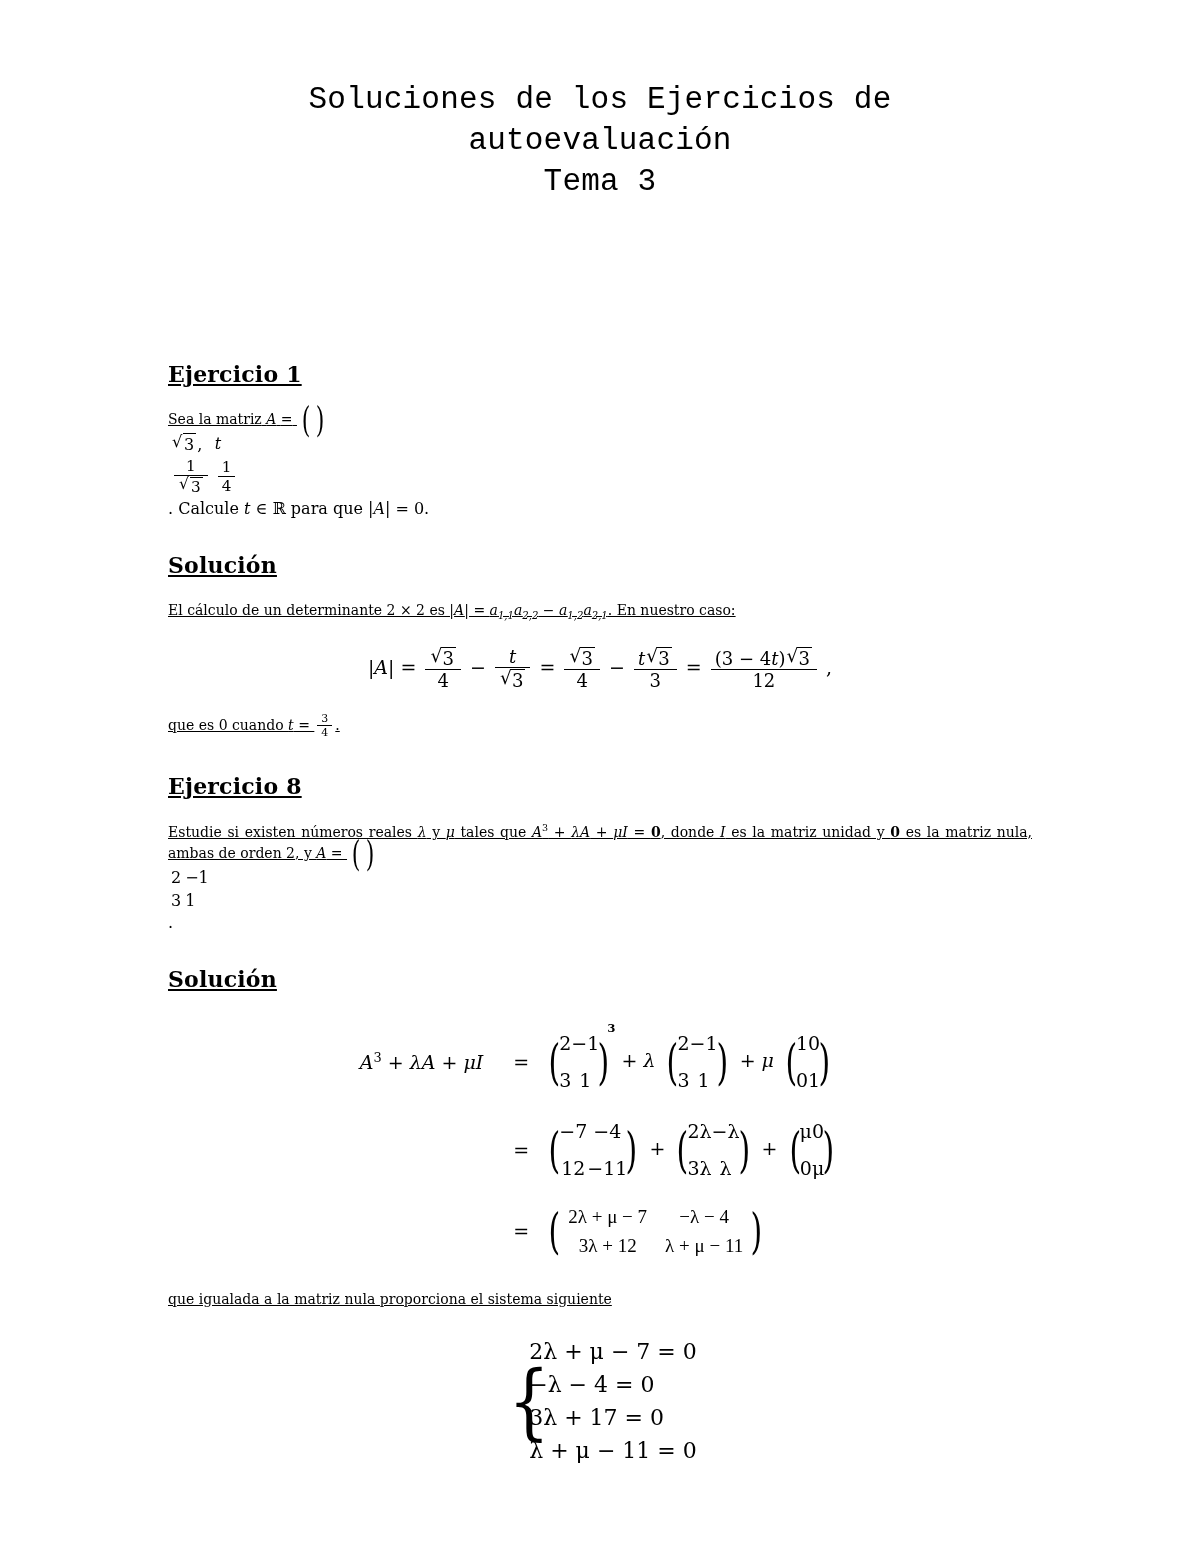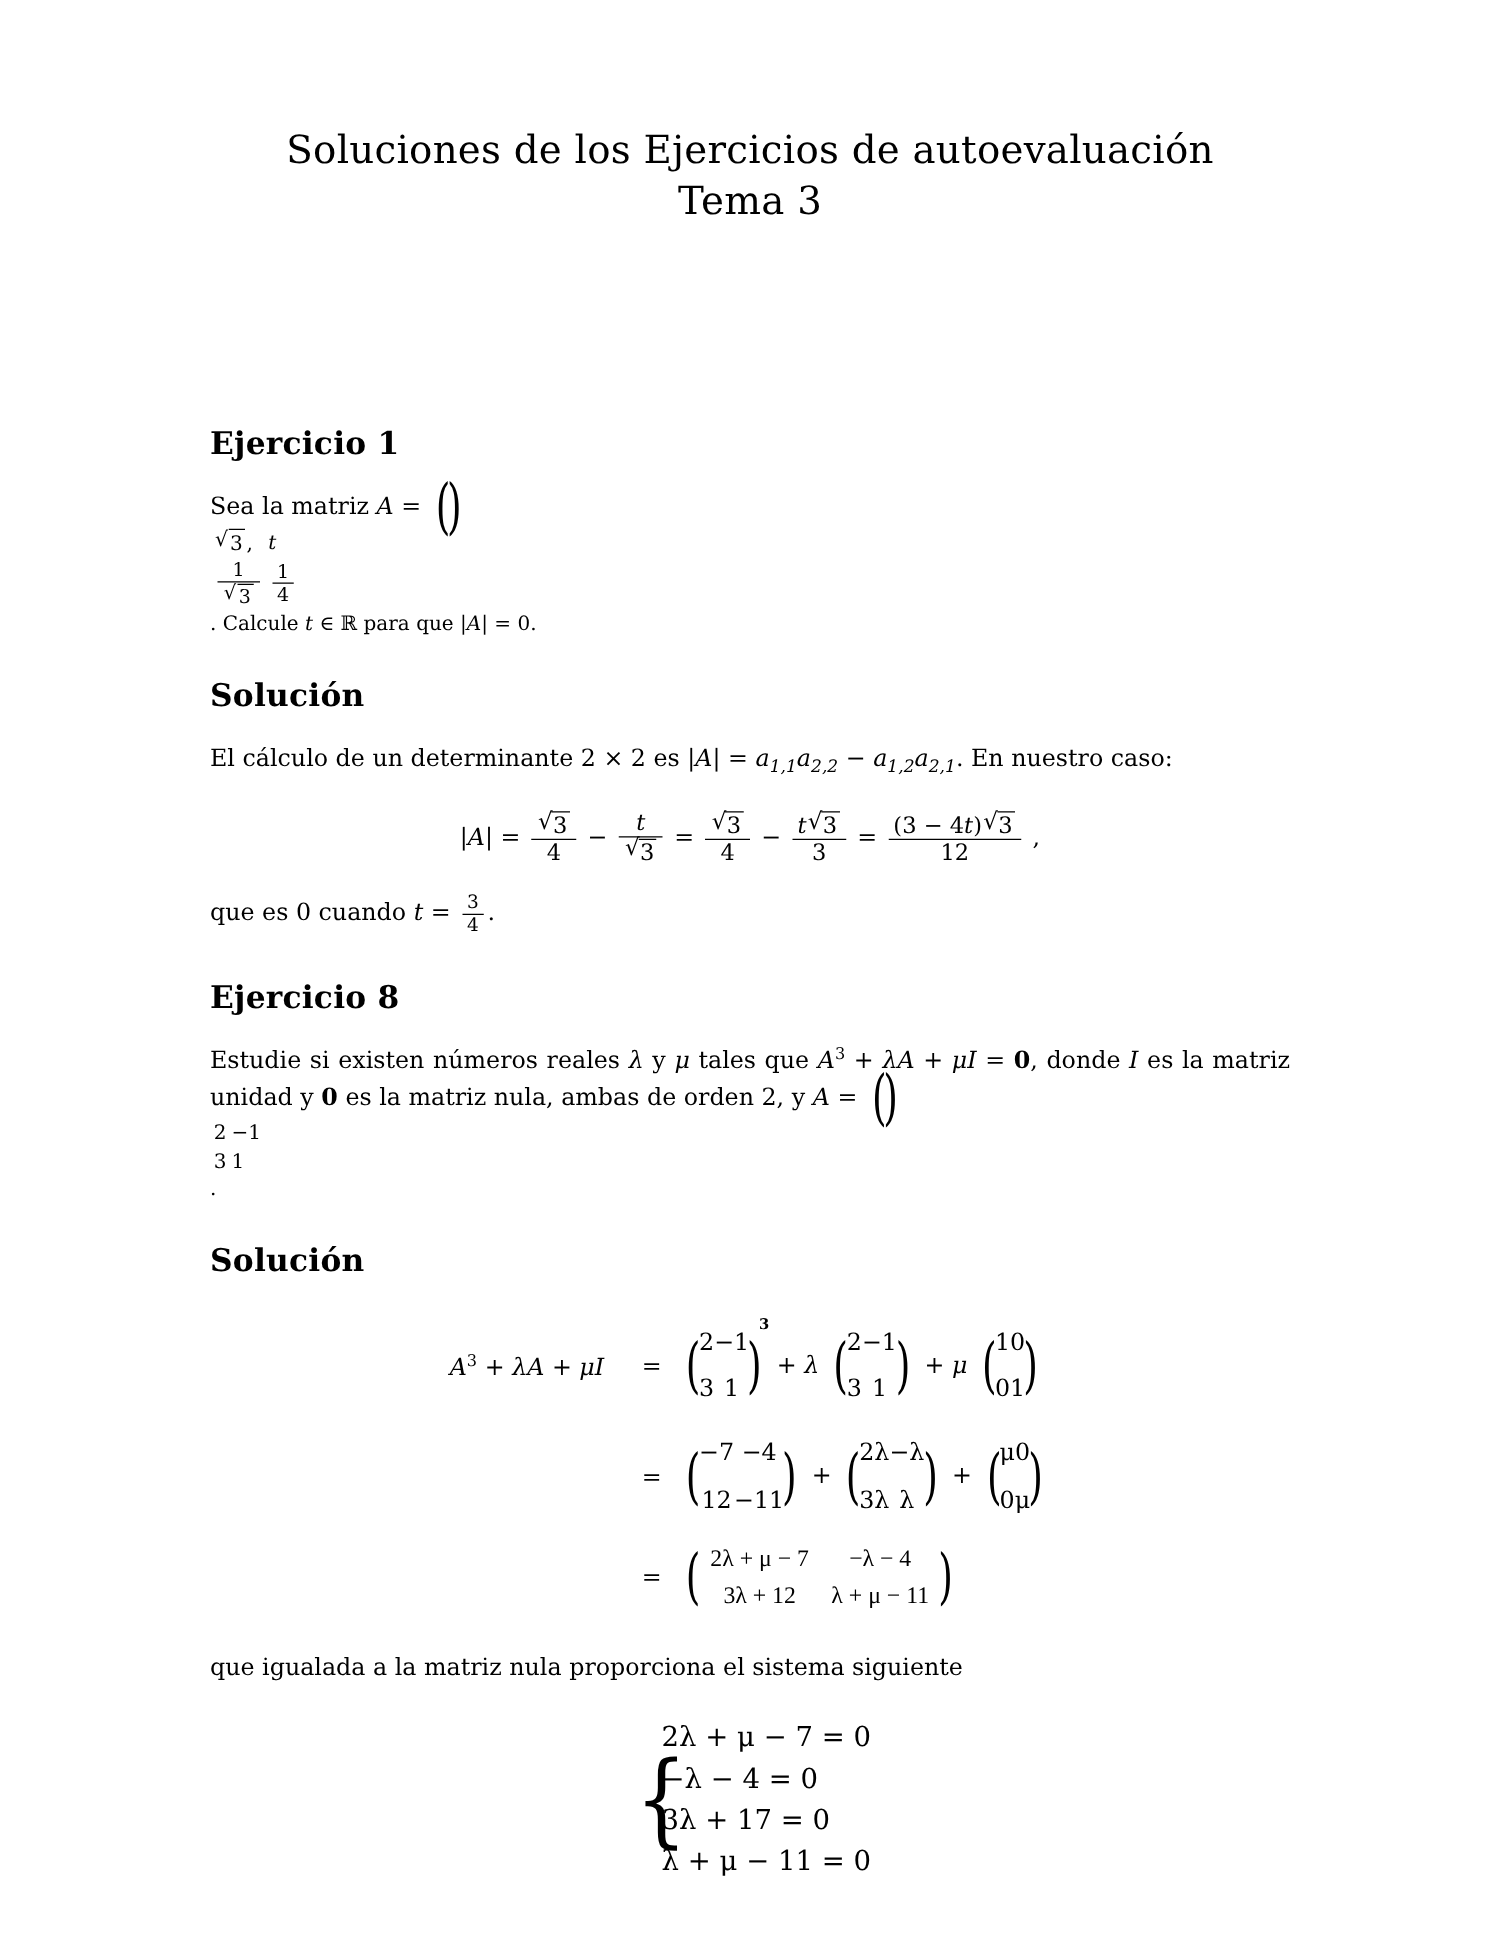--- a/index.html
+++ b/index.html
@@ -19,39 +19,42 @@
     position: relative;
     width: 1200px;
     height: 1553px;
     box-sizing: border-box;
     padding: 0 168px;
   }
   .doc-title {
     text-align: center;
     font-size: 31px;
     line-height: 1.32;
-    margin-top: 100px;
+    margin-top: 80px;
     font-weight: normal;
     letter-spacing: 0.2px;
+    font-family: Liberation Mono, monospace;
   }
   .title-line2 { display: block; }
 
   .section-head {
     font-weight: bold;
-    font-size: 25px;
+    font-size: 22px;
     margin-top: 34px;
     letter-spacing: 0.2px;
+    text-decoration: underline;
   }
   .ej1-head { margin-top: 158px; }
 
   p.body-text {
-    font-size: 19px;
+    font-size: 14px;
     line-height: 1.55;
     margin: 22px 0 0 0;
     text-align: justify;
+    text-decoration: underline;
   }
 
   
   .math { font-family: "DejaVu Serif", "Liberation Serif", serif; }
   .it { font-style: italic; }
   .bf { font-weight: bold; }
   .display {
     text-align: center;
     margin-top: 24px;
     font-size: 19px;

